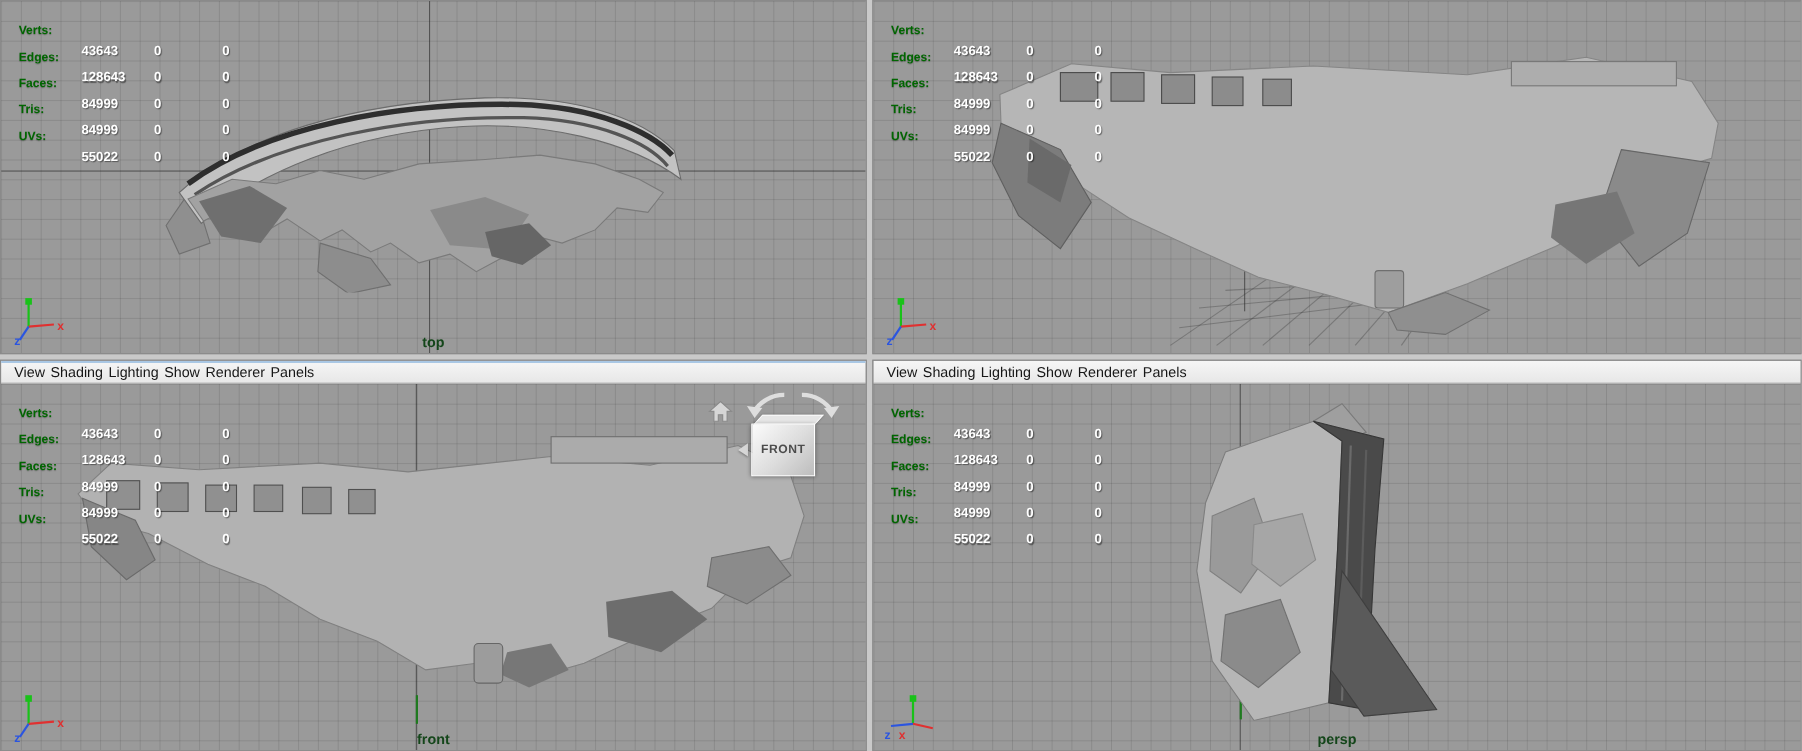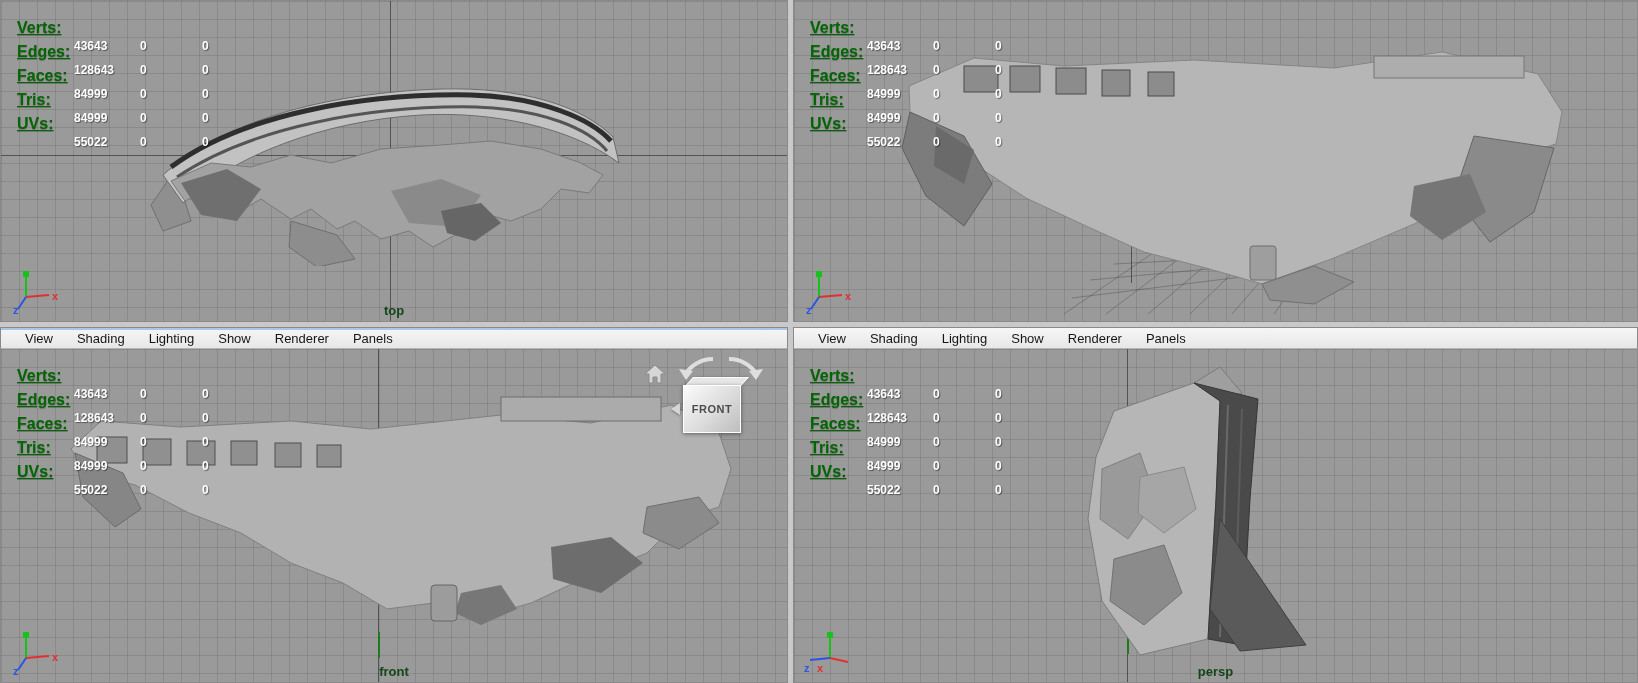--- a/index.html
+++ b/index.html
@@ -13,41 +13,41 @@
     background:#c9c9c9;
     font-family:"Liberation Sans", sans-serif;
     position:relative;overflow:hidden;
   }
   .panel{position:relative;overflow:hidden;border:1px solid #8a8a8a;background:#9a9a9a;}
   .panel-front::before{content:'';position:absolute;top:0;left:0;right:0;height:2px;background:#a9c7e4;z-index:6;}
   .menubar{
     position:absolute;top:0;left:0;right:0;height:21px;
     background:linear-gradient(#f6f6f6,#e7e7e7);
     border-bottom:1px solid #b5b5b5;
-    display:flex;align-items:center;gap:24px;
-    padding:0 24px;font-size:13px;color:#161616;z-index:5;
+    display:flex;align-items:center;gap:5px;
+    padding:0 12px;font-size:13px;color:#161616;z-index:5;
   }
   .menu-item{cursor:default;white-space:nowrap;}
   .canvas{
     position:absolute;left:0;right:0;bottom:0;
     background-color:var(--canvas-bg,#9a9a9a);
     background-image:
       linear-gradient(rgba(0,0,0,0.10) 1px, transparent 1px),
       linear-gradient(90deg, rgba(0,0,0,0.10) 1px, transparent 1px);
     background-size:18px 18px;
     overflow:hidden;
   }
   .canvas.full{top:0;}
   .canvas.below-menu{top:21px;}
   .axis-line-v{position:absolute;top:0;bottom:0;width:1px;background:rgba(25,25,25,0.55);}
   .axis-line-h{position:absolute;left:0;right:0;height:1px;background:rgba(25,25,25,0.55);}
   .origin-y{position:absolute;width:2px;background:#1f7a1f;}
   .hud{position:absolute;top:2px;left:16px;z-index:4;}
   .hud-row{display:grid;grid-template-columns:57px 66px 62px 40px;height:24px;align-items:center;}
-  .hud-label{font-size:16px;font-weight:bold;color:var(--hud-label,#006600);text-shadow:0 1px 1px rgba(0,0,0,0.25);text-decoration:underline;}
+  .hud-label{font-size:11px;font-weight:bold;color:var(--hud-label,#006600);text-shadow:0 1px 1px rgba(0,0,0,0.25);}
   .hud-val{font-size:12px;font-weight:bold;color:var(--hud-value,#ffffff);text-shadow:1px 1px 1px rgba(0,0,0,0.45);margin-top:36px;}
   .vp-label{
     position:absolute;bottom:3px;left:0;right:0;text-align:center;
     font-size:13px;font-weight:bold;color:var(--viewport-label,#14461a);z-index:4;margin-top:45px;
   }
   .axis-gizmo{position:absolute;left:10px;bottom:6px;z-index:4;}
   .mesh{position:absolute;z-index:2;}
   
   .viewcube{position:absolute;top:4px;right:18px;width:126px;height:98px;z-index:7;}
   .vc-home{position:absolute;left:0;top:10px;}

